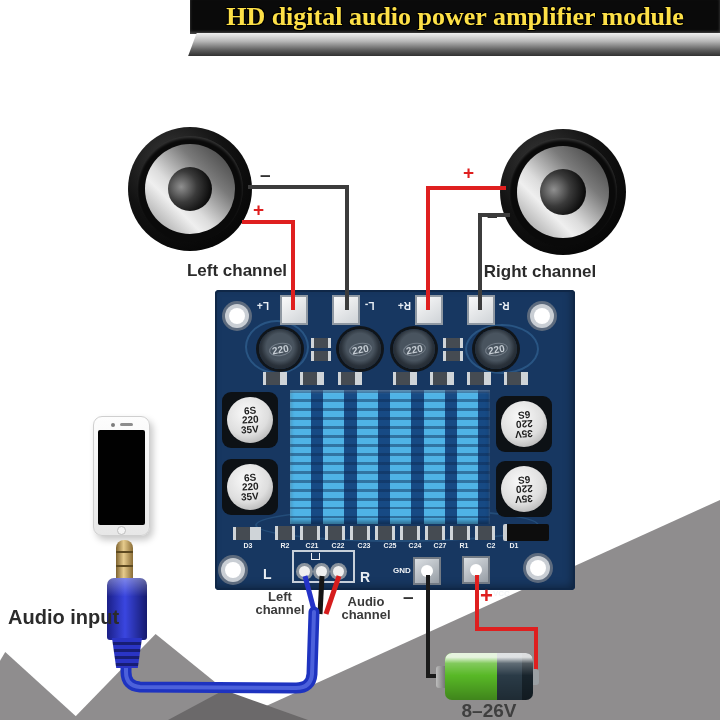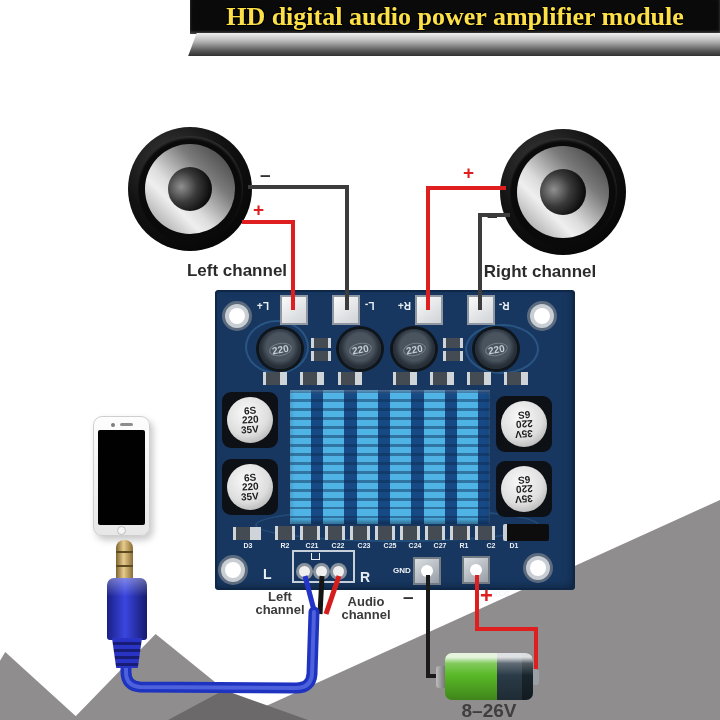--- a/index.html
+++ b/index.html
@@ -299,19 +299,20 @@
     <path d="M305 576 L315 614" fill="none" stroke="#2433c8" stroke-width="5"></path>
     <path d="M322 576 L320 614" fill="none" stroke="#151515" stroke-width="5"></path>
     <path d="M339 576 L326 614" fill="none" stroke="#d61d1d" stroke-width="5"></path>
     <path d="M126 658 L126 672 Q126 686 140 687 L296 688 Q311 688 312 674 L314 612" fill="none" stroke="#1e33c0" stroke-width="11" stroke-linecap="round"></path>
     <path d="M126 658 L126 672 Q126 686 140 687 L296 688 Q311 688 312 674 L314 612" fill="none" stroke="rgba(115,135,240,.55)" stroke-width="4" stroke-linecap="round"></path>
   </svg>
 
   <div class="abs jack-tip"></div>
   <div class="abs jack-body"></div>
   <div class="abs jack-ribs"></div>
+  <div class="abs audio-label">Audio input</div>
 
   <div class="abs bat-nub"></div>
   <div class="abs bat-body"></div>
   <div class="abs bat-tip"></div>
   <div class="abs bat-label">8–26V</div>
 
 </div>
 
 </body></html>

